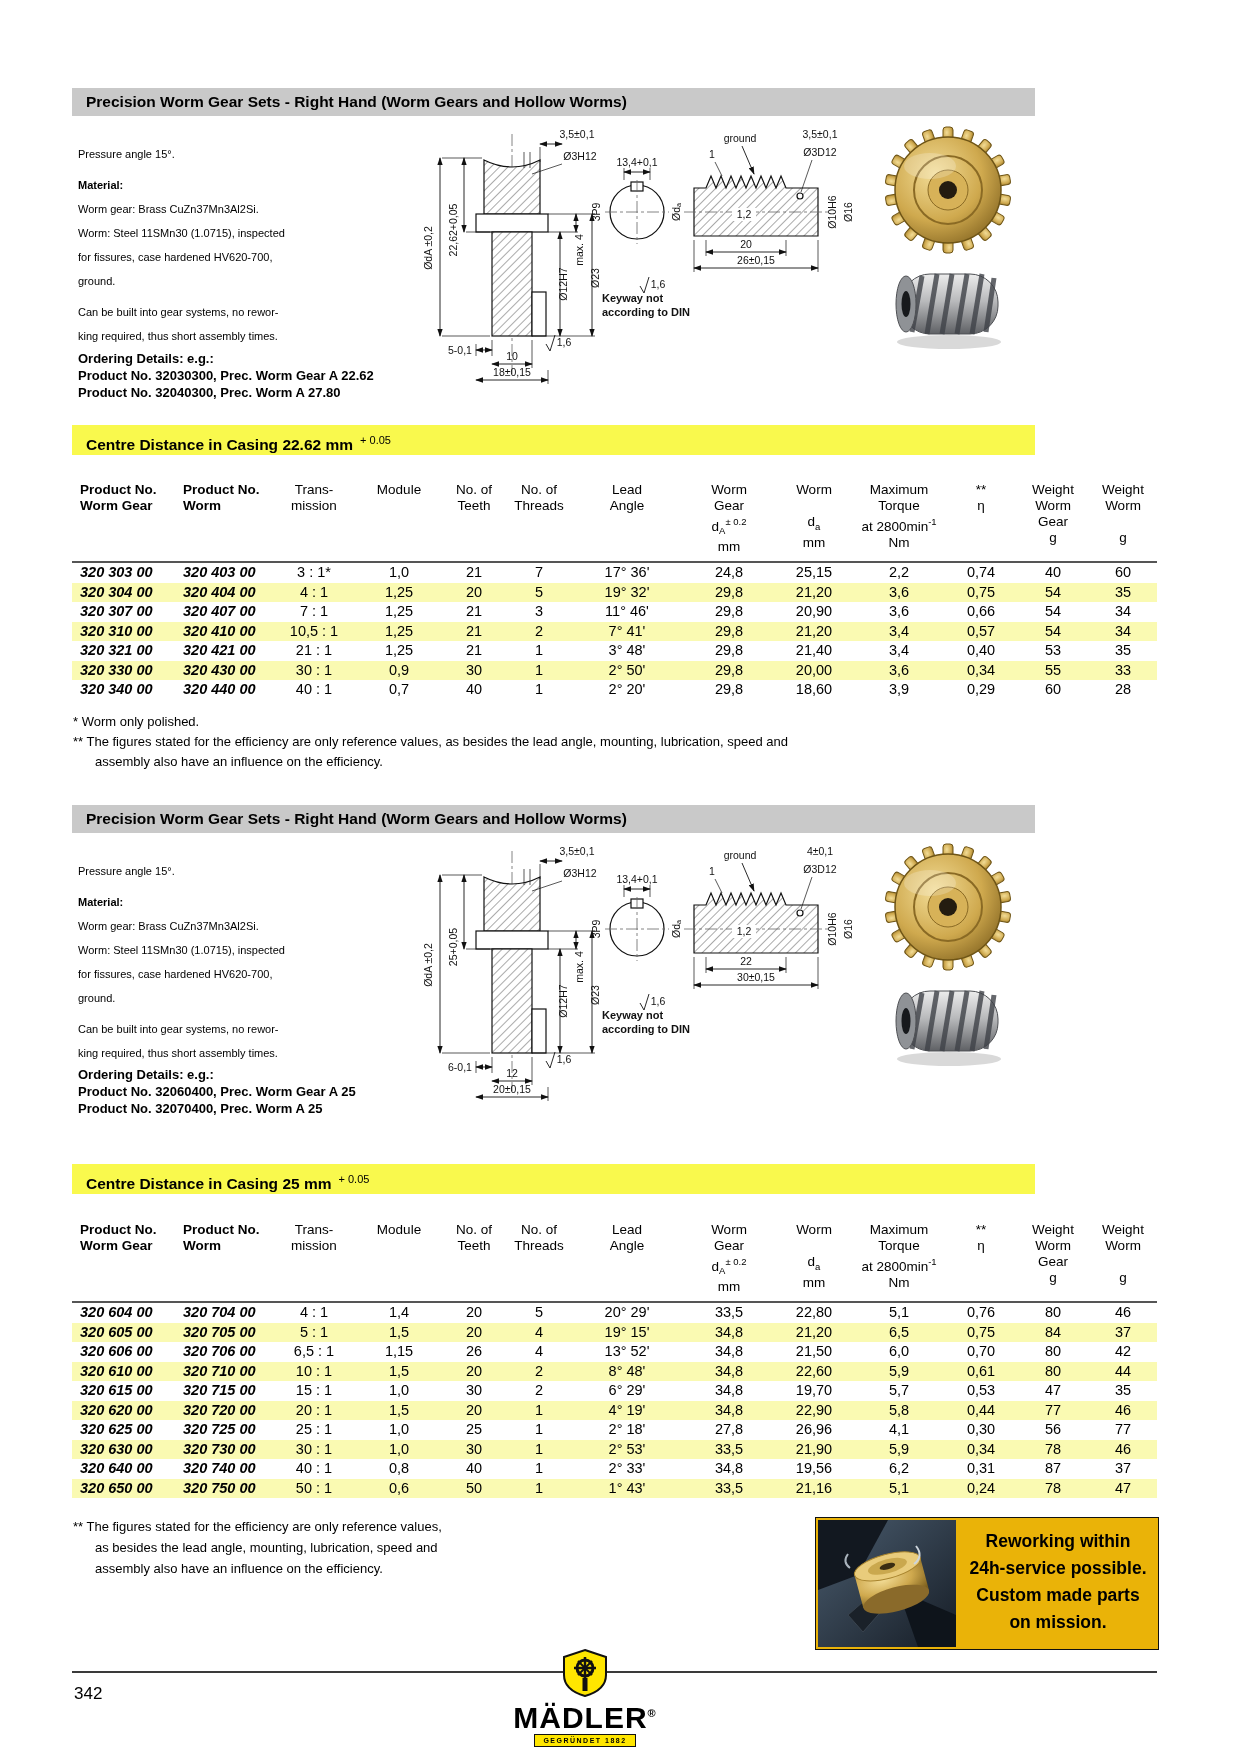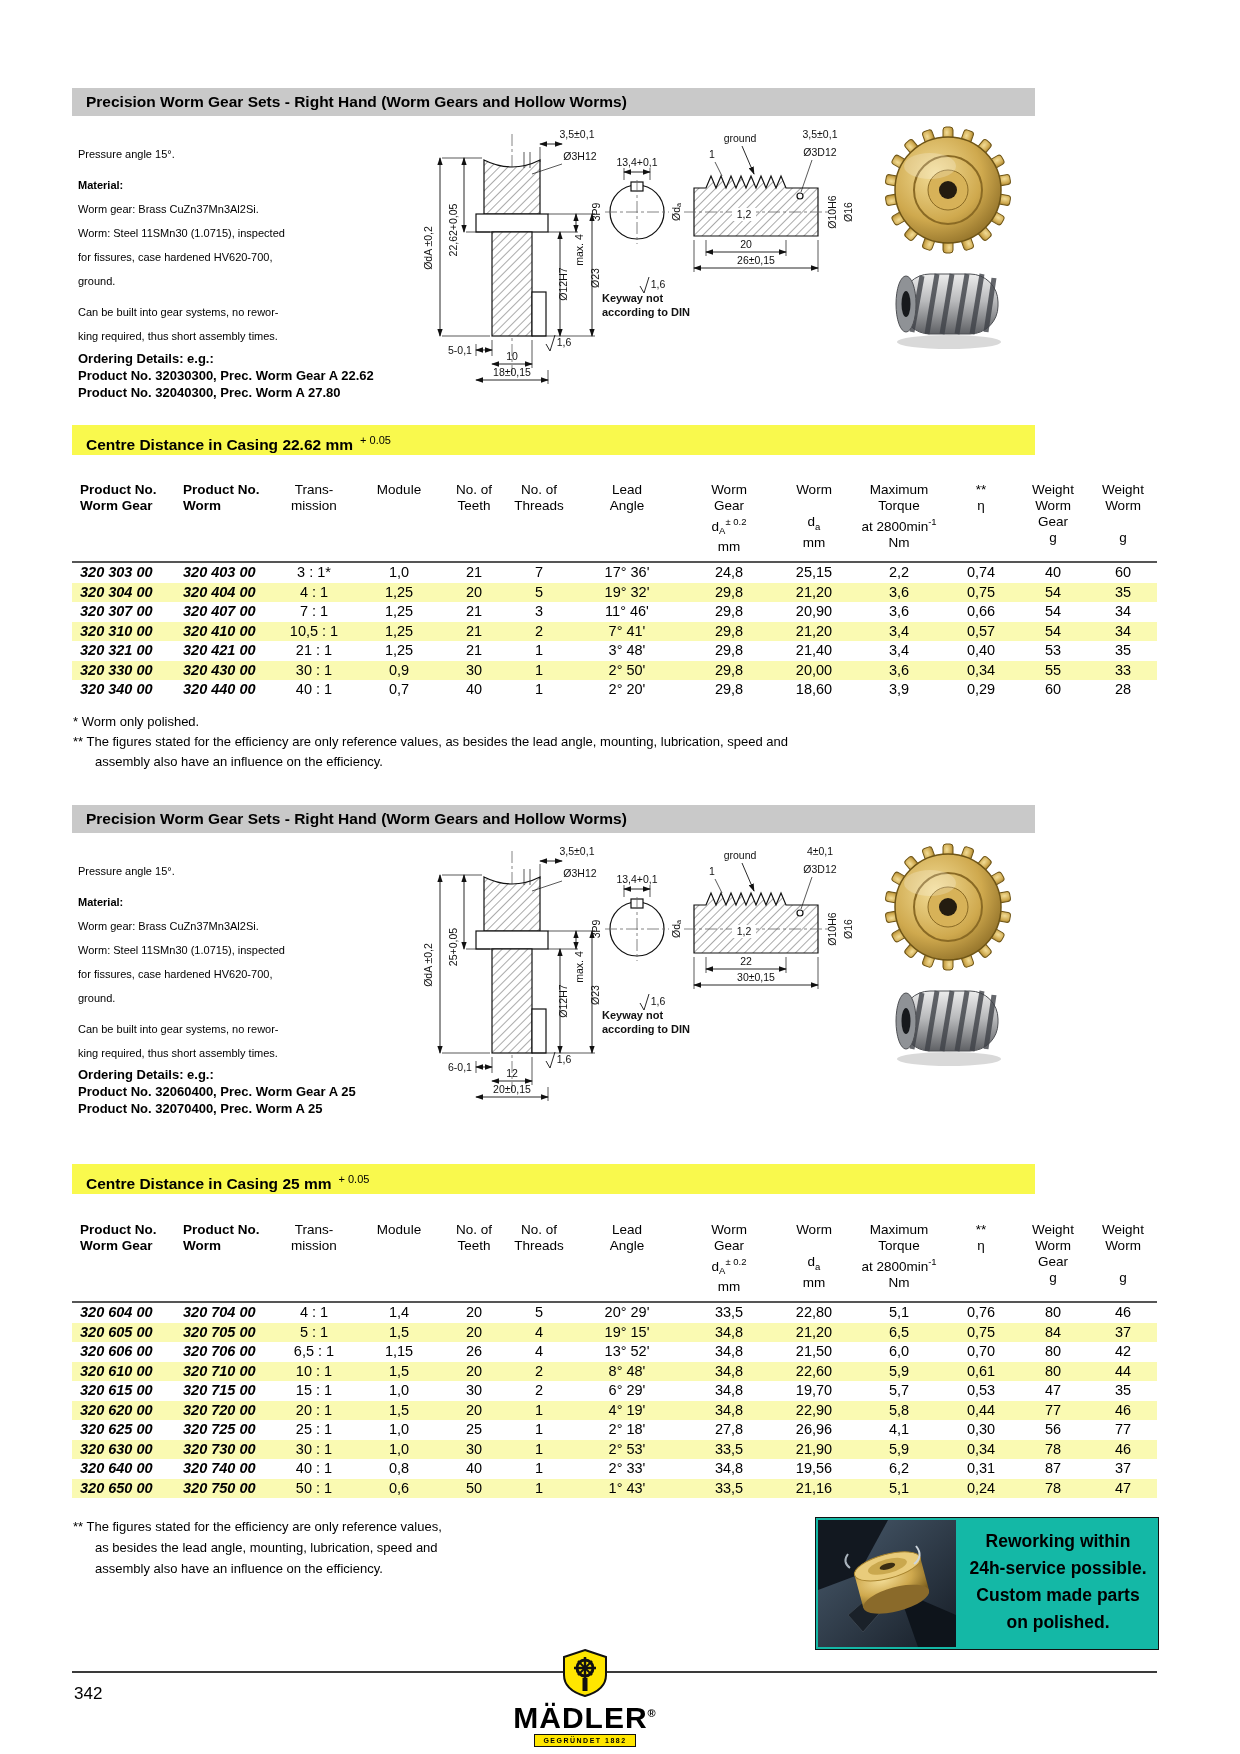--- a/index.html
+++ b/index.html
@@ -22,21 +22,21 @@
   .dtable th:nth-child(1),.dtable th:nth-child(2){text-align:left;font-weight:bold;padding-left:8px;}
   .thl{line-height:16px;min-height:16px;}
   .thl sup{font-size:9.5px;}
   .thl sub{font-size:9.5px;}
   .dtable td{font-size:14.5px;line-height:19.5px;white-space:nowrap;text-align:center;padding:0;}
   .dtable td:nth-child(1),.dtable td:nth-child(2){text-align:left;padding-left:8px;font-weight:bold;font-style:italic;}
   .dtable tr.hl td{background:#fafab2;}
   .fn{font-size:13px;line-height:20px;}
   .fn2{font-size:13px;line-height:21px;}
   .fn-indent{padding-left:22px;}
-  .adbox{background:#14b8a6;border:1px solid #111;width:342px;height:131px;display:flex;justify-content:flex-end;}
+  .adbox{background:#eab308;border:1px solid #111;width:342px;height:131px;display:flex;justify-content:flex-end;}
   .ad-photo{margin:2px;}
   .ad-text{flex:1;font-weight:bold;font-size:17.5px;text-align:center;padding-top:10px;}
   .ad-text div{line-height:27px;}
   .pageno{font-size:17px;}
   .logo{width:180px;display:flex;flex-direction:column;align-items:center;}
   .logo-word{font-weight:bold;font-size:30px;letter-spacing:1px;line-height:30px;}
   .logo-word sup{font-size:11px;}
   .logo-ribbon{background:#ffe600;border:1px solid #111;font-size:7px;font-weight:bold;
                letter-spacing:1.5px;line-height:11px;padding:0 8px;margin-top:1px;}
   .botrule{background:#3a3a3a;height:2px;width:1085px;}
@@ -831,21 +831,21 @@
         <ellipse cx="0" cy="-10" rx="20" ry="7" fill="#caa84e"></ellipse>
         <ellipse cx="0" cy="-10" rx="8" ry="3" fill="#3a2d12"></ellipse>
       </g>
       <path d="M98,26 q8,10 -2,18" stroke="#cdd5dc" fill="none" stroke-width="2"></path>
       <path d="M30,34 q-6,8 2,14" stroke="#aab4bd" fill="none" stroke-width="2"></path>
     </svg>
     <div class="ad-text">
         <div>Reworking within</div>
         <div>24h-service possible.</div>
         <div>Custom made parts</div>
-        <div>on polished.</div>
+        <div>on mission.</div>
       </div>
   </div>
 
   <div class="abs botrule" style="left:72px;top:1671px"></div>
   <div class="abs pageno" style="left:74px;top:1684px">342</div>
 
   <div class="abs logo" style="left:495px;top:1648px">
     <svg width="54" height="50">
       <path d="M27,2 L48,9 L48,27 Q48,42 27,48 Q6,42 6,27 L6,9 Z" fill="#ffe600" stroke="#111" stroke-width="2"></path>
       <circle cx="27" cy="20" r="8" fill="none" stroke="#111" stroke-width="3"></circle>

